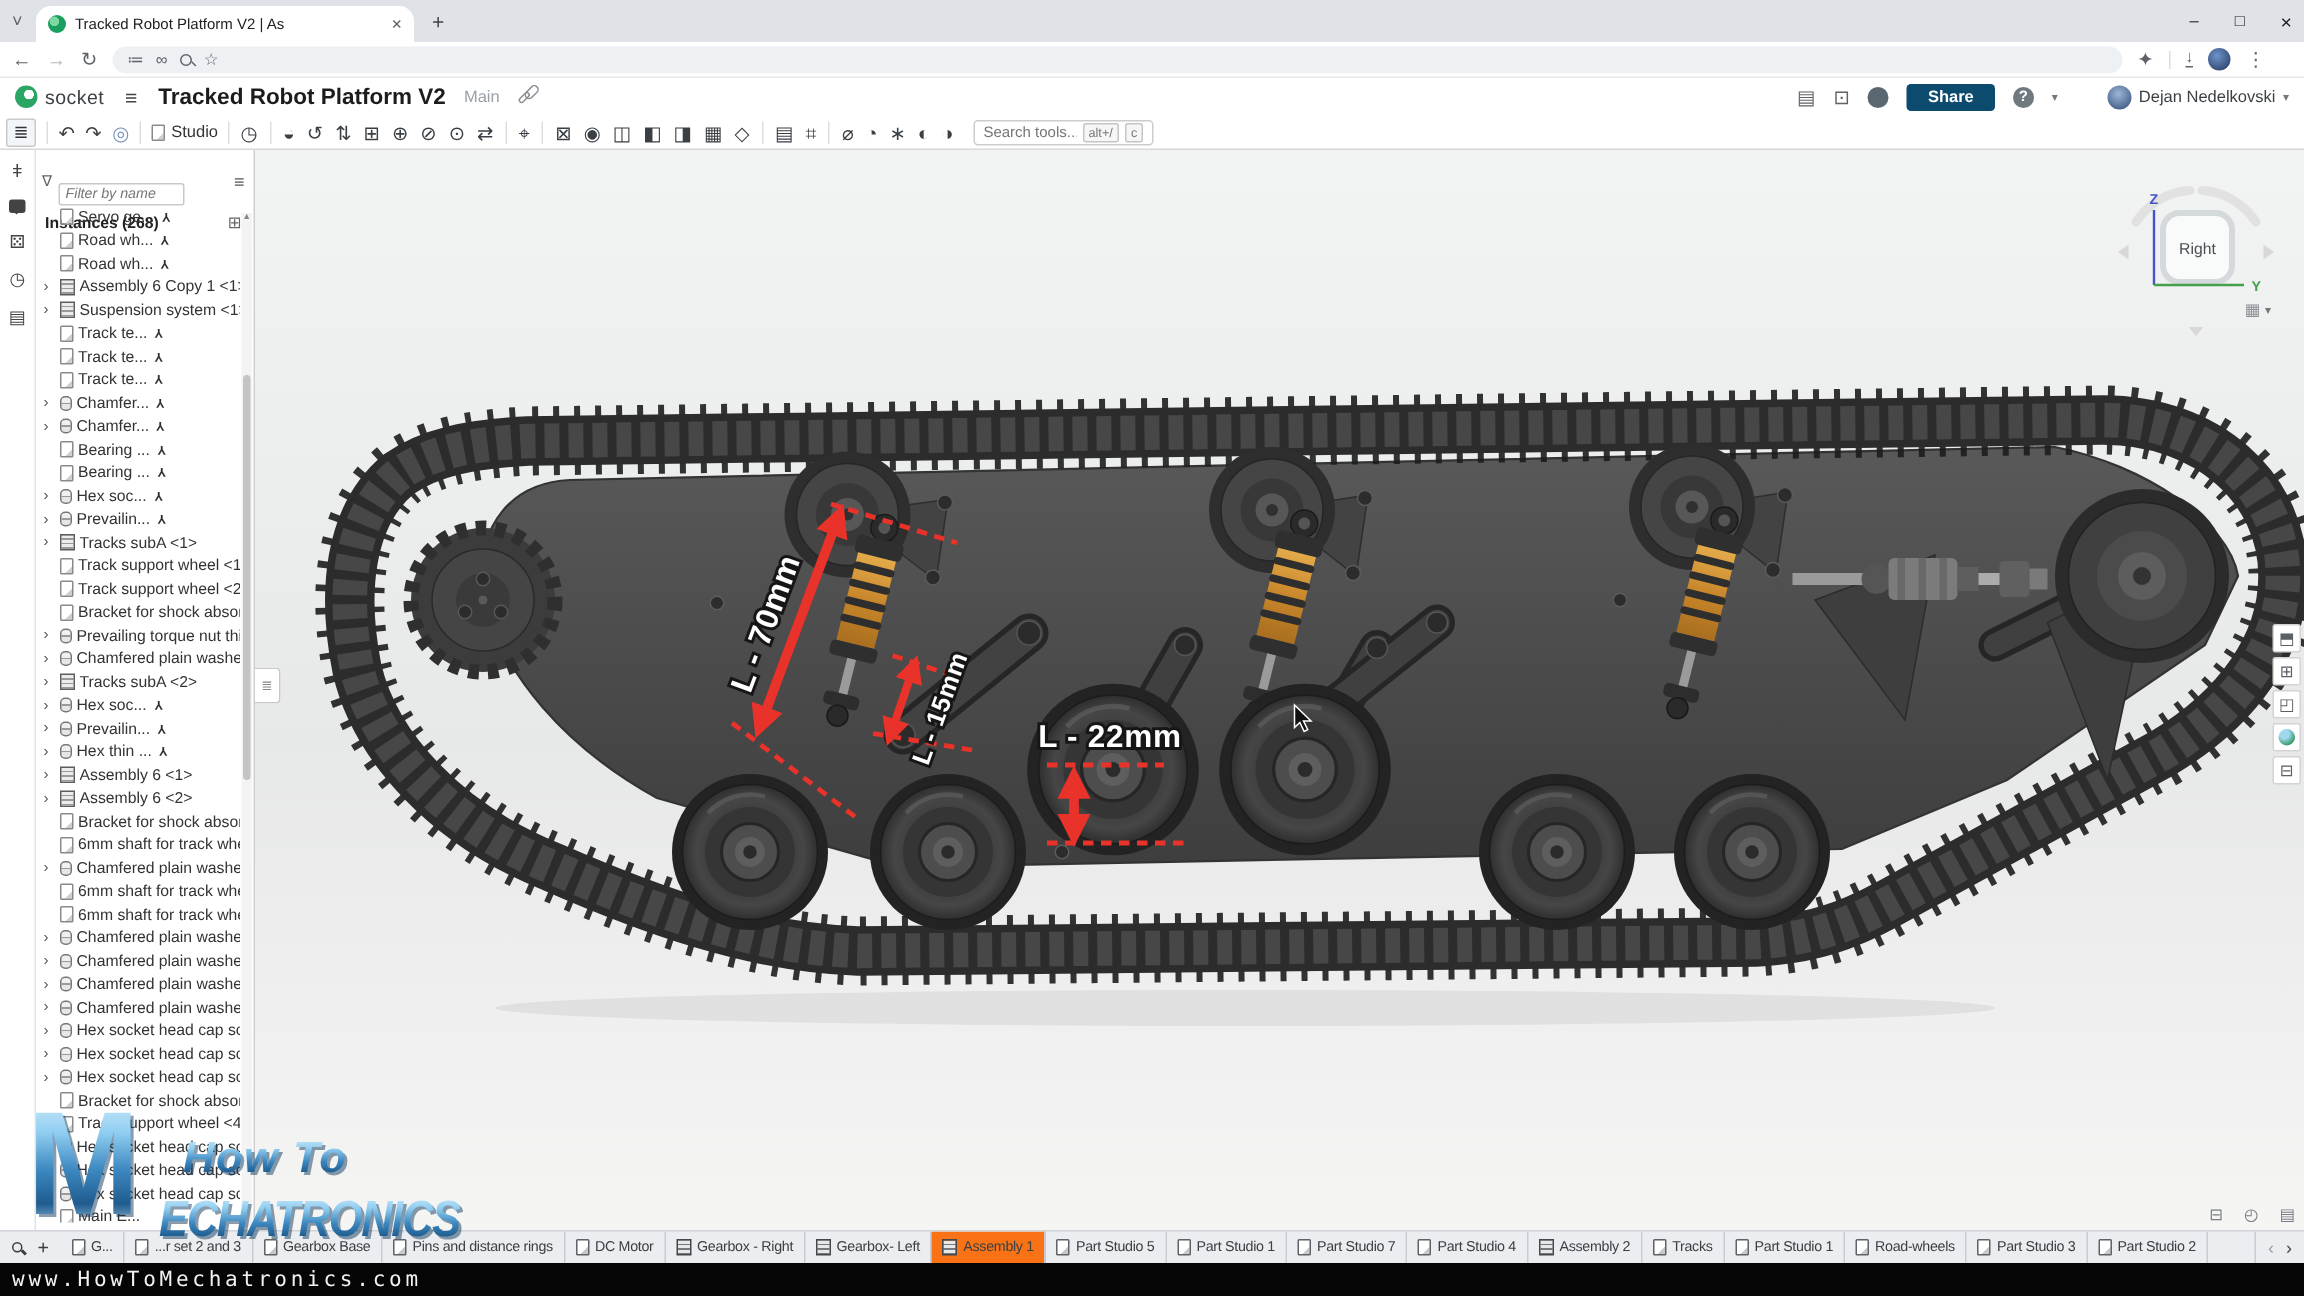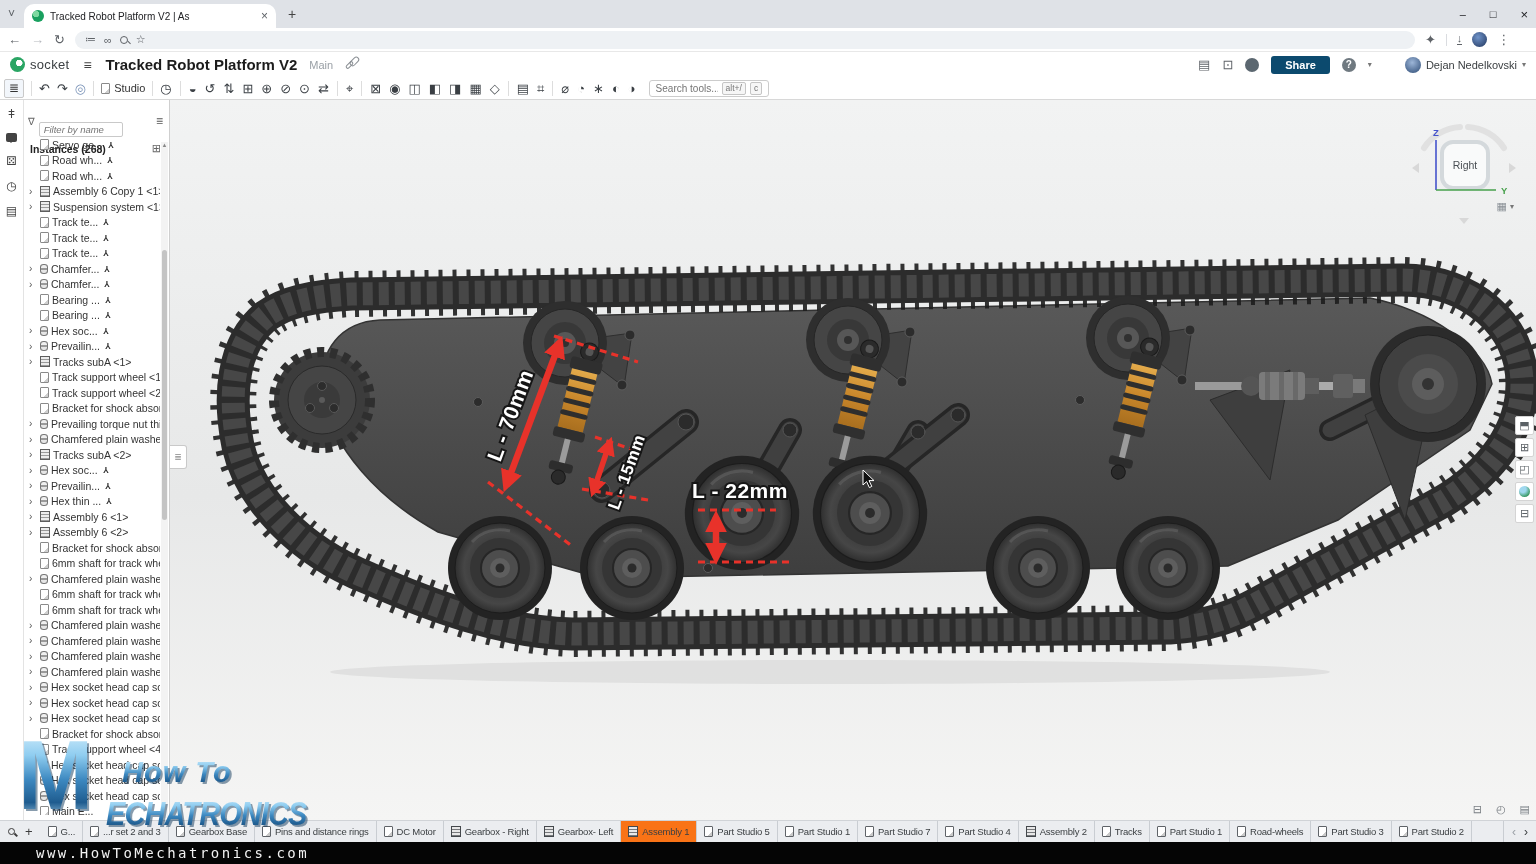--- a/index.html
+++ b/index.html
@@ -112,21 +112,21 @@
   .tab.active { background:#f97316; font-weight:normal; }
   .tic2 { display:inline-block; flex:0 0 auto; }
   .t-part { width:9px; height:11px; border:1px solid #5f6368; border-radius:1px; background:linear-gradient(135deg,#fff 70%,#c9c9c9 70%); }
   .t-asm { width:10px; height:11px; border:1px solid #44484c; background:repeating-linear-gradient(180deg,#e8e8e8 0 2px,#77797c 2px 3px); }
   .tab-nav { display:flex; align-items:center; gap:8px; padding:0 8px; border-left:1px solid #c9cdd2; }
   .tab-nav .prev { color:#9aa0a6; font-size:12px; }
   .tab-nav .next { color:#3c4043; font-size:12px; }
 
   
   .blackbar { position:absolute; left:0; top:842px; width:1536px; height:22px; background:#050505; z-index:40; display:flex; align-items:center; }
-  .blackbar span { font-family:"DejaVu Sans Mono",monospace; font-size:14px; color:#f2f2f2; letter-spacing:2.5px; padding-left:8px;margin-left:28px; }
+  .blackbar span { font-family:"DejaVu Sans Mono",monospace; font-size:14px; color:#f2f2f2; letter-spacing:2.5px; padding-left:8px; }
 
   
   .watermark { position:absolute; left:18px; top:742px; width:300px; height:104px; z-index:30; pointer-events:none; filter:drop-shadow(2px 2px 0 rgba(18,58,92,.5)); }
   .wm-grad { background:linear-gradient(180deg,#dcf1fd 0%,#8fcdf0 30%,#3c88c0 55%,#1f5c8f 78%,#bfe4f7 100%); -webkit-background-clip:text; background-clip:text; color:transparent; }
   .wm-m { position:absolute; left:0; top:-16px; font-size:98px; font-weight:bold; transform:scaleX(.92); transform-origin:left; line-height:1; }
   .wm-howto { position:absolute; left:104px; top:14px; font-size:29px; font-weight:bold; font-style:italic; letter-spacing:1px; }
   .wm-mech { position:absolute; left:88px; top:52px; font-size:34px; font-weight:bold; font-style:italic; letter-spacing:-1px; transform:scaleX(.85); transform-origin:left; }
 </style>
 </head>
 <body>

